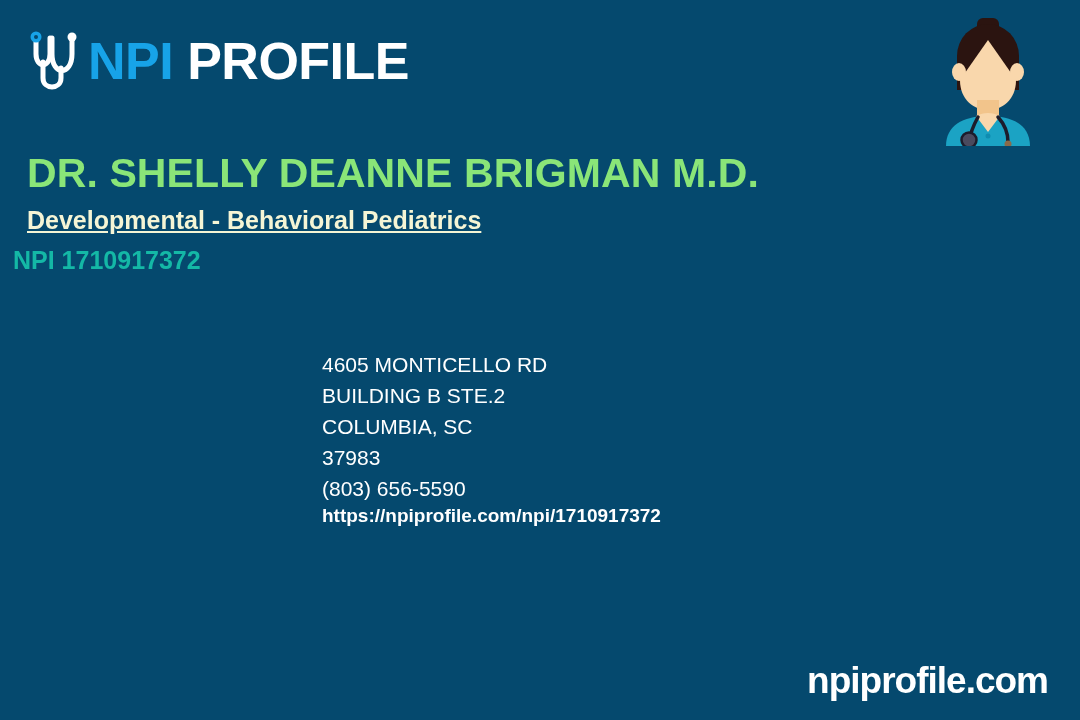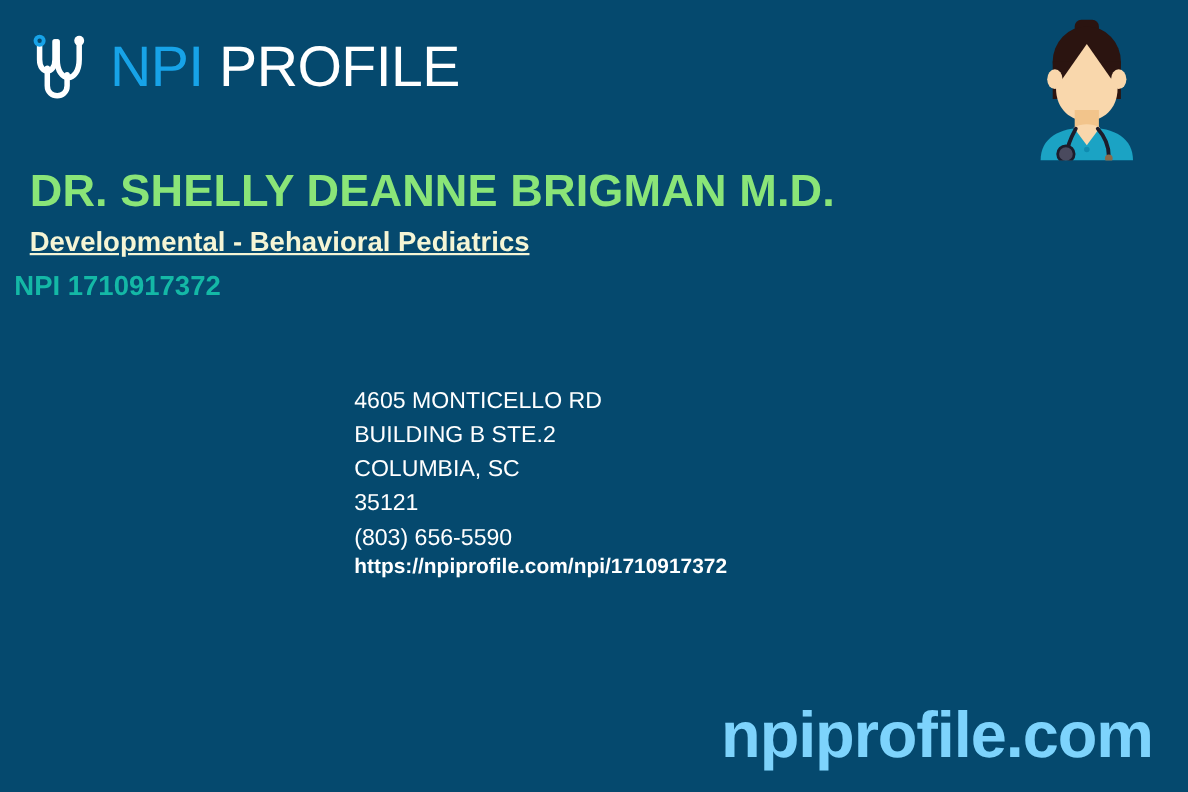--- a/index.html
+++ b/index.html
@@ -32,25 +32,24 @@
   }
   .logo-icon {
     width: 58px;
     height: 74px;
     display: block;
     flex: 0 0 auto;
     margin-right: -2px;
   }
   .logo-text {
     font-size: 52px;
-    font-weight: normal;
+    font-weight: bold;
     letter-spacing: -0.5px;
     line-height: 1;
     white-space: nowrap;
-    margin-left: 12px;
   }
   .logo-npi { color: #17a3e8; }
   .logo-profile { color: #ffffff; }
 
   
   .avatar {
     position: absolute;
     right: 40px;
     top: 14px;
     width: 104px;
@@ -109,22 +108,22 @@
     font-size: 19px;
     font-weight: bold;
     white-space: nowrap;
   }
 
   
   .footer-brand {
     position: absolute;
     right: 32px;
     bottom: 18px;
-    color: #7dd3fc;
-    font-size: 59px;
+    color: #ffffff;
+    font-size: 37px;
     font-weight: bold;
     letter-spacing: -1px;
     white-space: nowrap;
   }
 </style>
 </head>
 <body>
 
 <div class="card">
 
@@ -179,21 +178,21 @@
   <div class="doctor-name">DR. SHELLY DEANNE BRIGMAN M.D.</div>
 
   <div class="specialty">Developmental - Behavioral Pediatrics</div>
 
   <div class="npi-line">NPI 1710917372</div>
 
   <div class="address-block">
     <div class="address-line">4605 MONTICELLO RD</div>
     <div class="address-line">BUILDING B STE.2</div>
     <div class="address-line">COLUMBIA, SC</div>
-    <div class="address-line">35121</div>
+    <div class="address-line">37983</div>
     <div class="address-line">(803) 656-5590</div>
   </div>
 
   <div class="profile-url">https://npiprofile.com/npi/1710917372</div>
 
   <div class="footer-brand">npiprofile.com</div>
 
 </div>
 
 </body></html>

